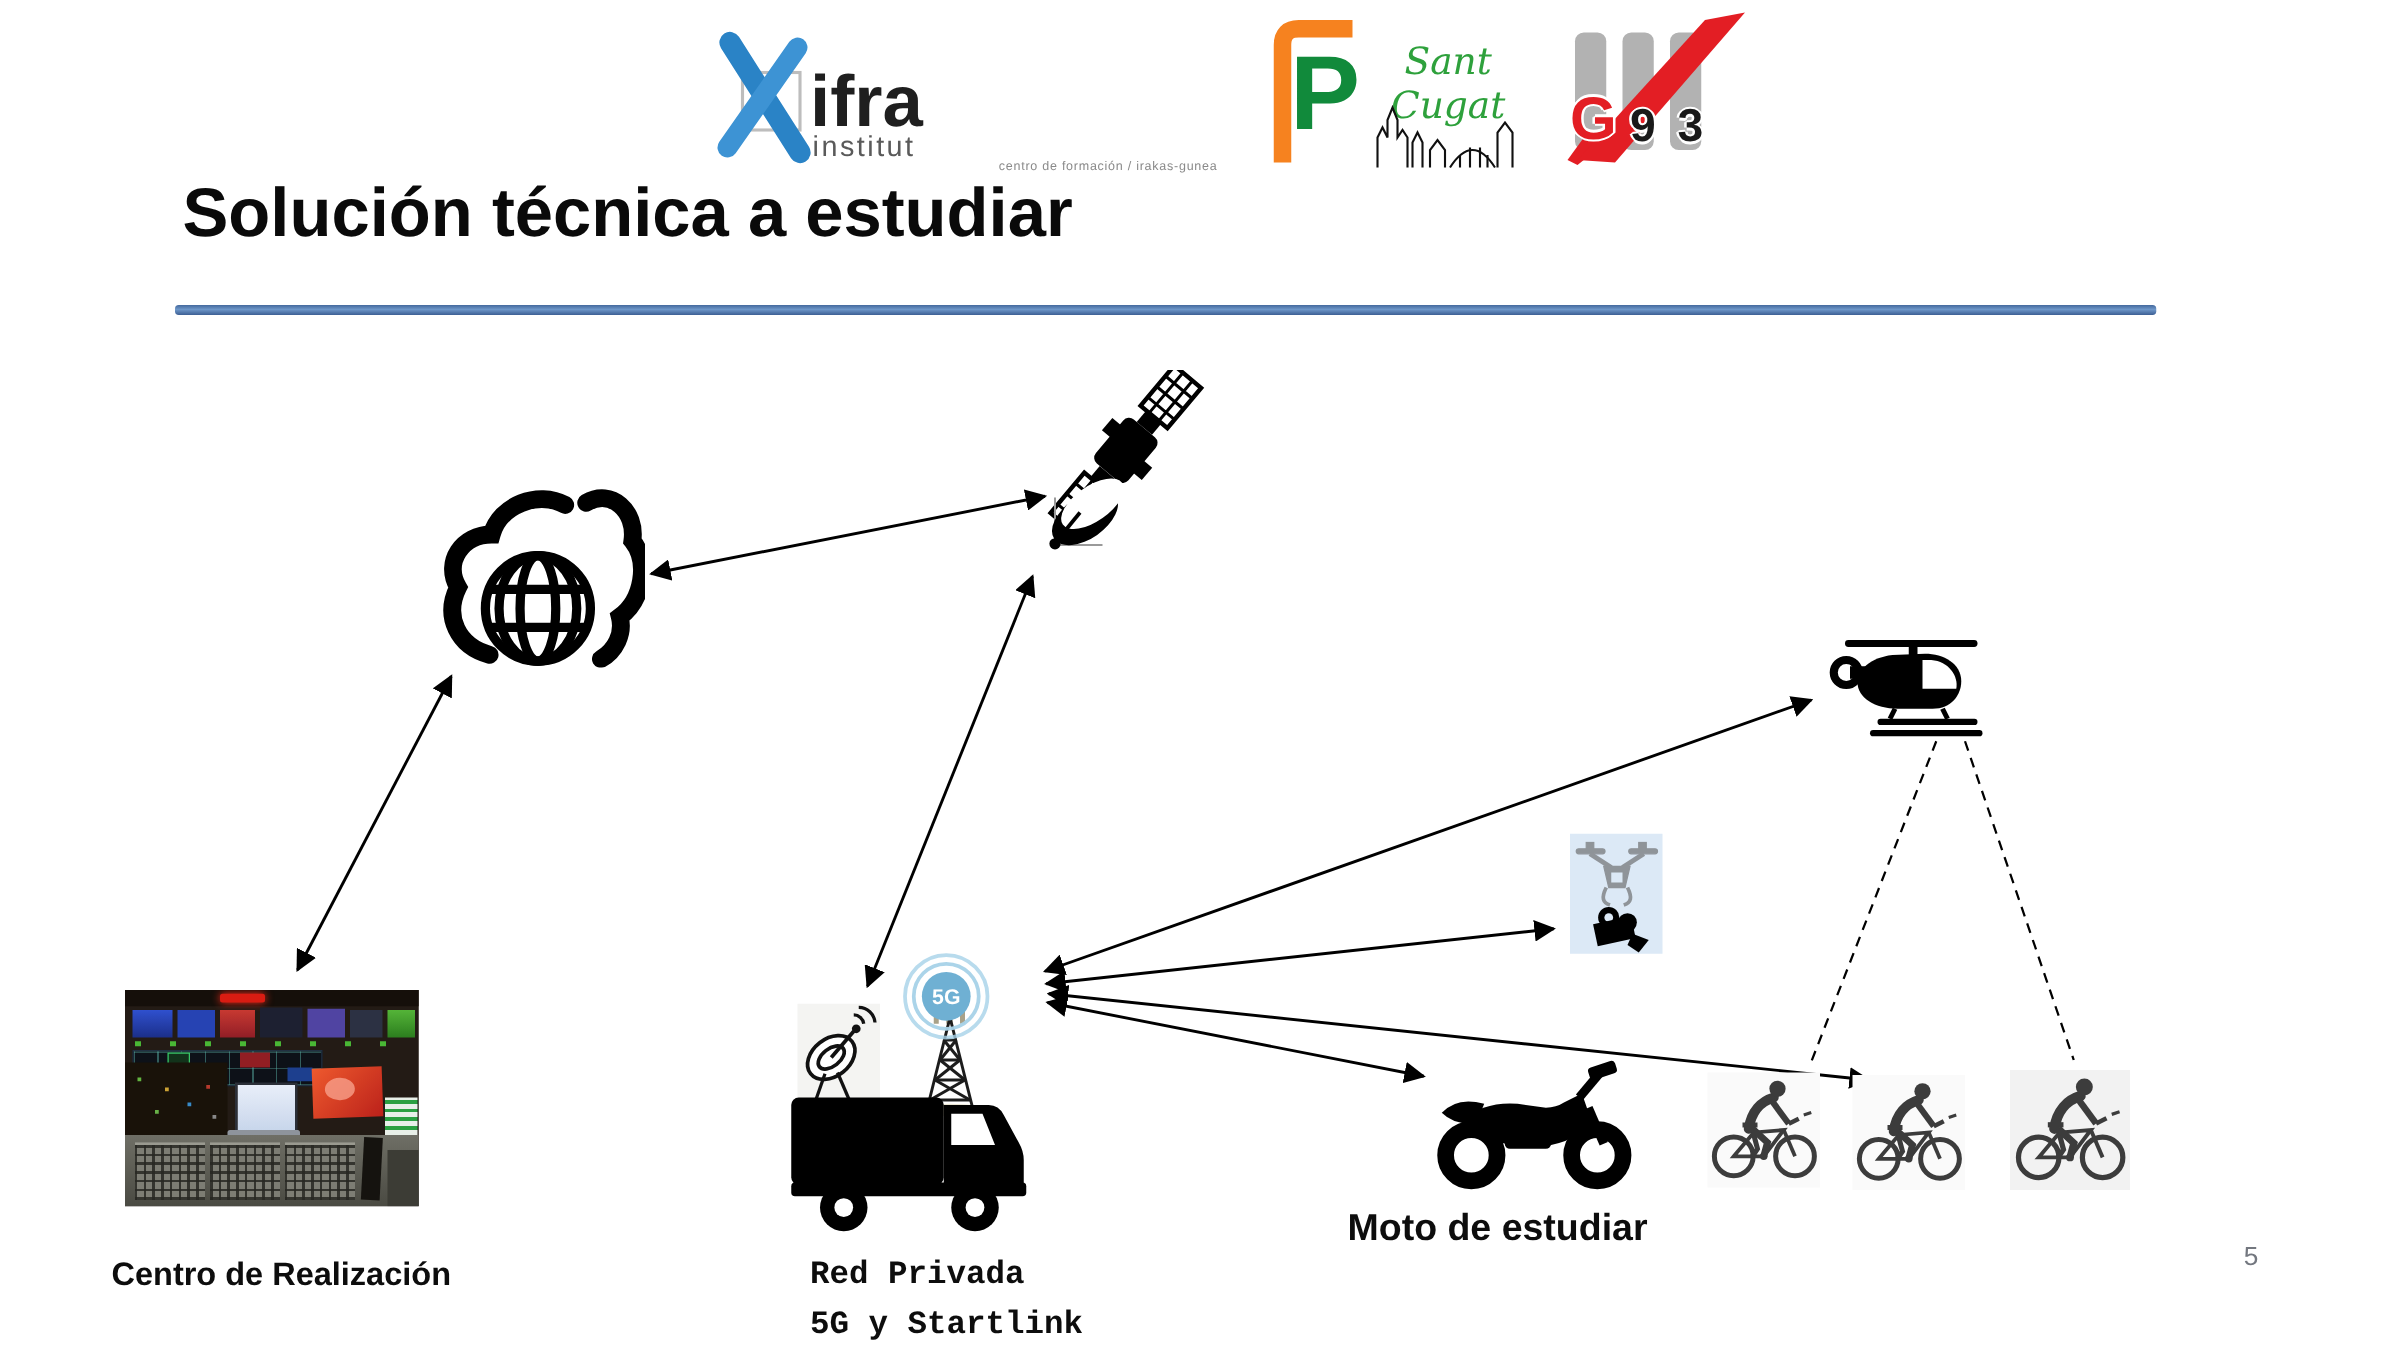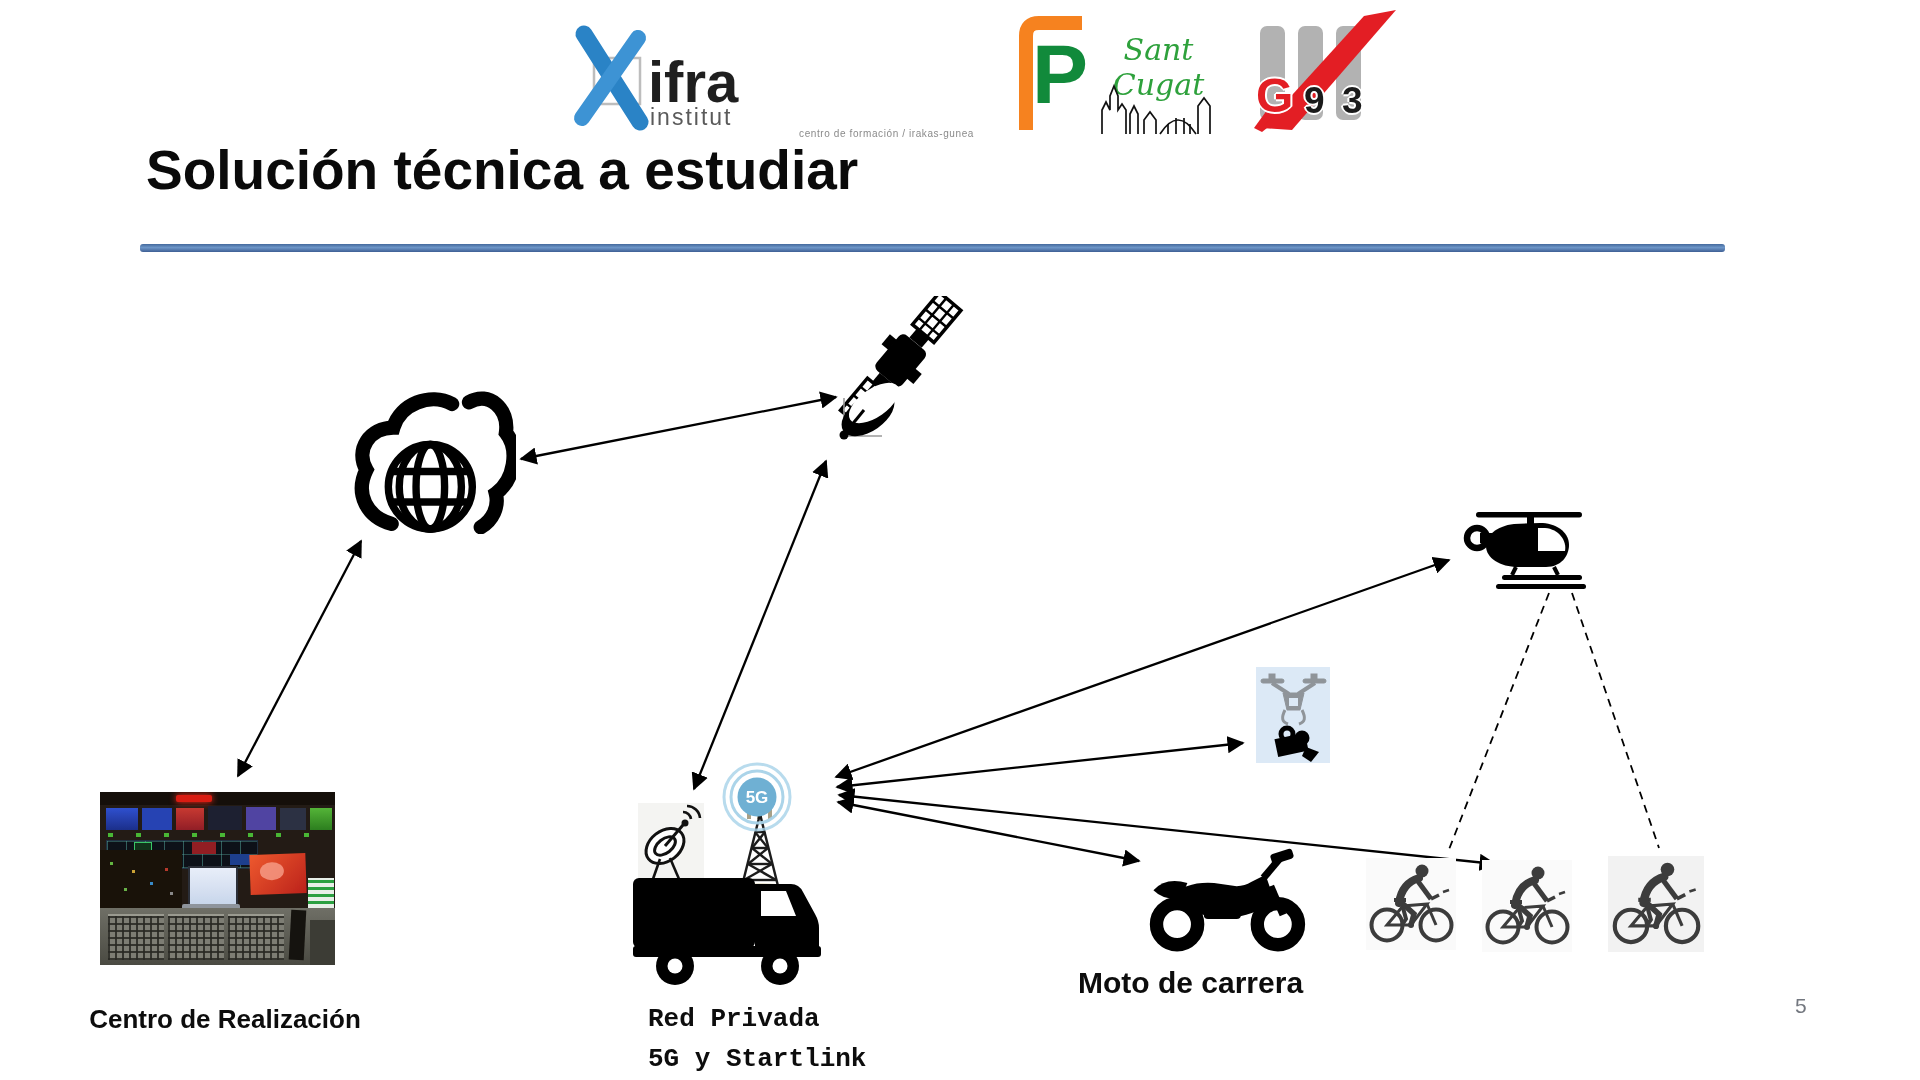--- a/index.html
+++ b/index.html
@@ -347,21 +347,21 @@
     <circle cx="30" cy="77" r="20" fill="#fff" stroke="#000" stroke-width="13"></circle>
     <circle cx="128" cy="77" r="20" fill="#fff" stroke="#000" stroke-width="13"></circle>
     <path d="M22 50 Q40 35 66 37 L88 40 Q96 40 102 36 L116 29 L124 52 Q104 72 74 70 Q44 70 22 50 Z" fill="#000"></path>
     <path d="M7 44 Q19 31 40 37 L34 52 Q17 54 7 44 Z" fill="#000"></path>
     <line x1="114" y1="32" x2="130" y2="13" stroke="#000" stroke-width="7"></line>
     <rect x="121" y="6" width="22" height="10" rx="3" transform="rotate(-18 132 11)" fill="#000"></rect>
     <line x1="126" y1="15" x2="139" y2="7" stroke="#000" stroke-width="3"></line>
     <line x1="121" y1="40" x2="133" y2="68" stroke="#000" stroke-width="7"></line>
     <rect x="56" y="58" width="36" height="14" rx="4" fill="#000"></rect>
   </svg>
-  <div class="lbl lbl-moto">Moto de carrera</div>
+  <div class="lbl lbl-moto">Moto de estudiar</div>
 
   <div class="cyclist" style="left:1366px;top:858px;">
     <svg width="90" height="92" viewBox="0 0 90 92">
       <g fill="none" stroke="#3c3c3c">
         <circle cx="21" cy="67" r="15.5" stroke-width="4"></circle>
         <circle cx="70" cy="67" r="15.5" stroke-width="4"></circle>
         <path d="M21 67 L37 48 L61 46 L45 67 Z" stroke-width="3"></path>
         <path d="M61 46 L70 67" stroke-width="3"></path>
         <path d="M28 42 L40 42" stroke-width="4"></path>
         <path d="M34 42 L37 48" stroke-width="3"></path>

